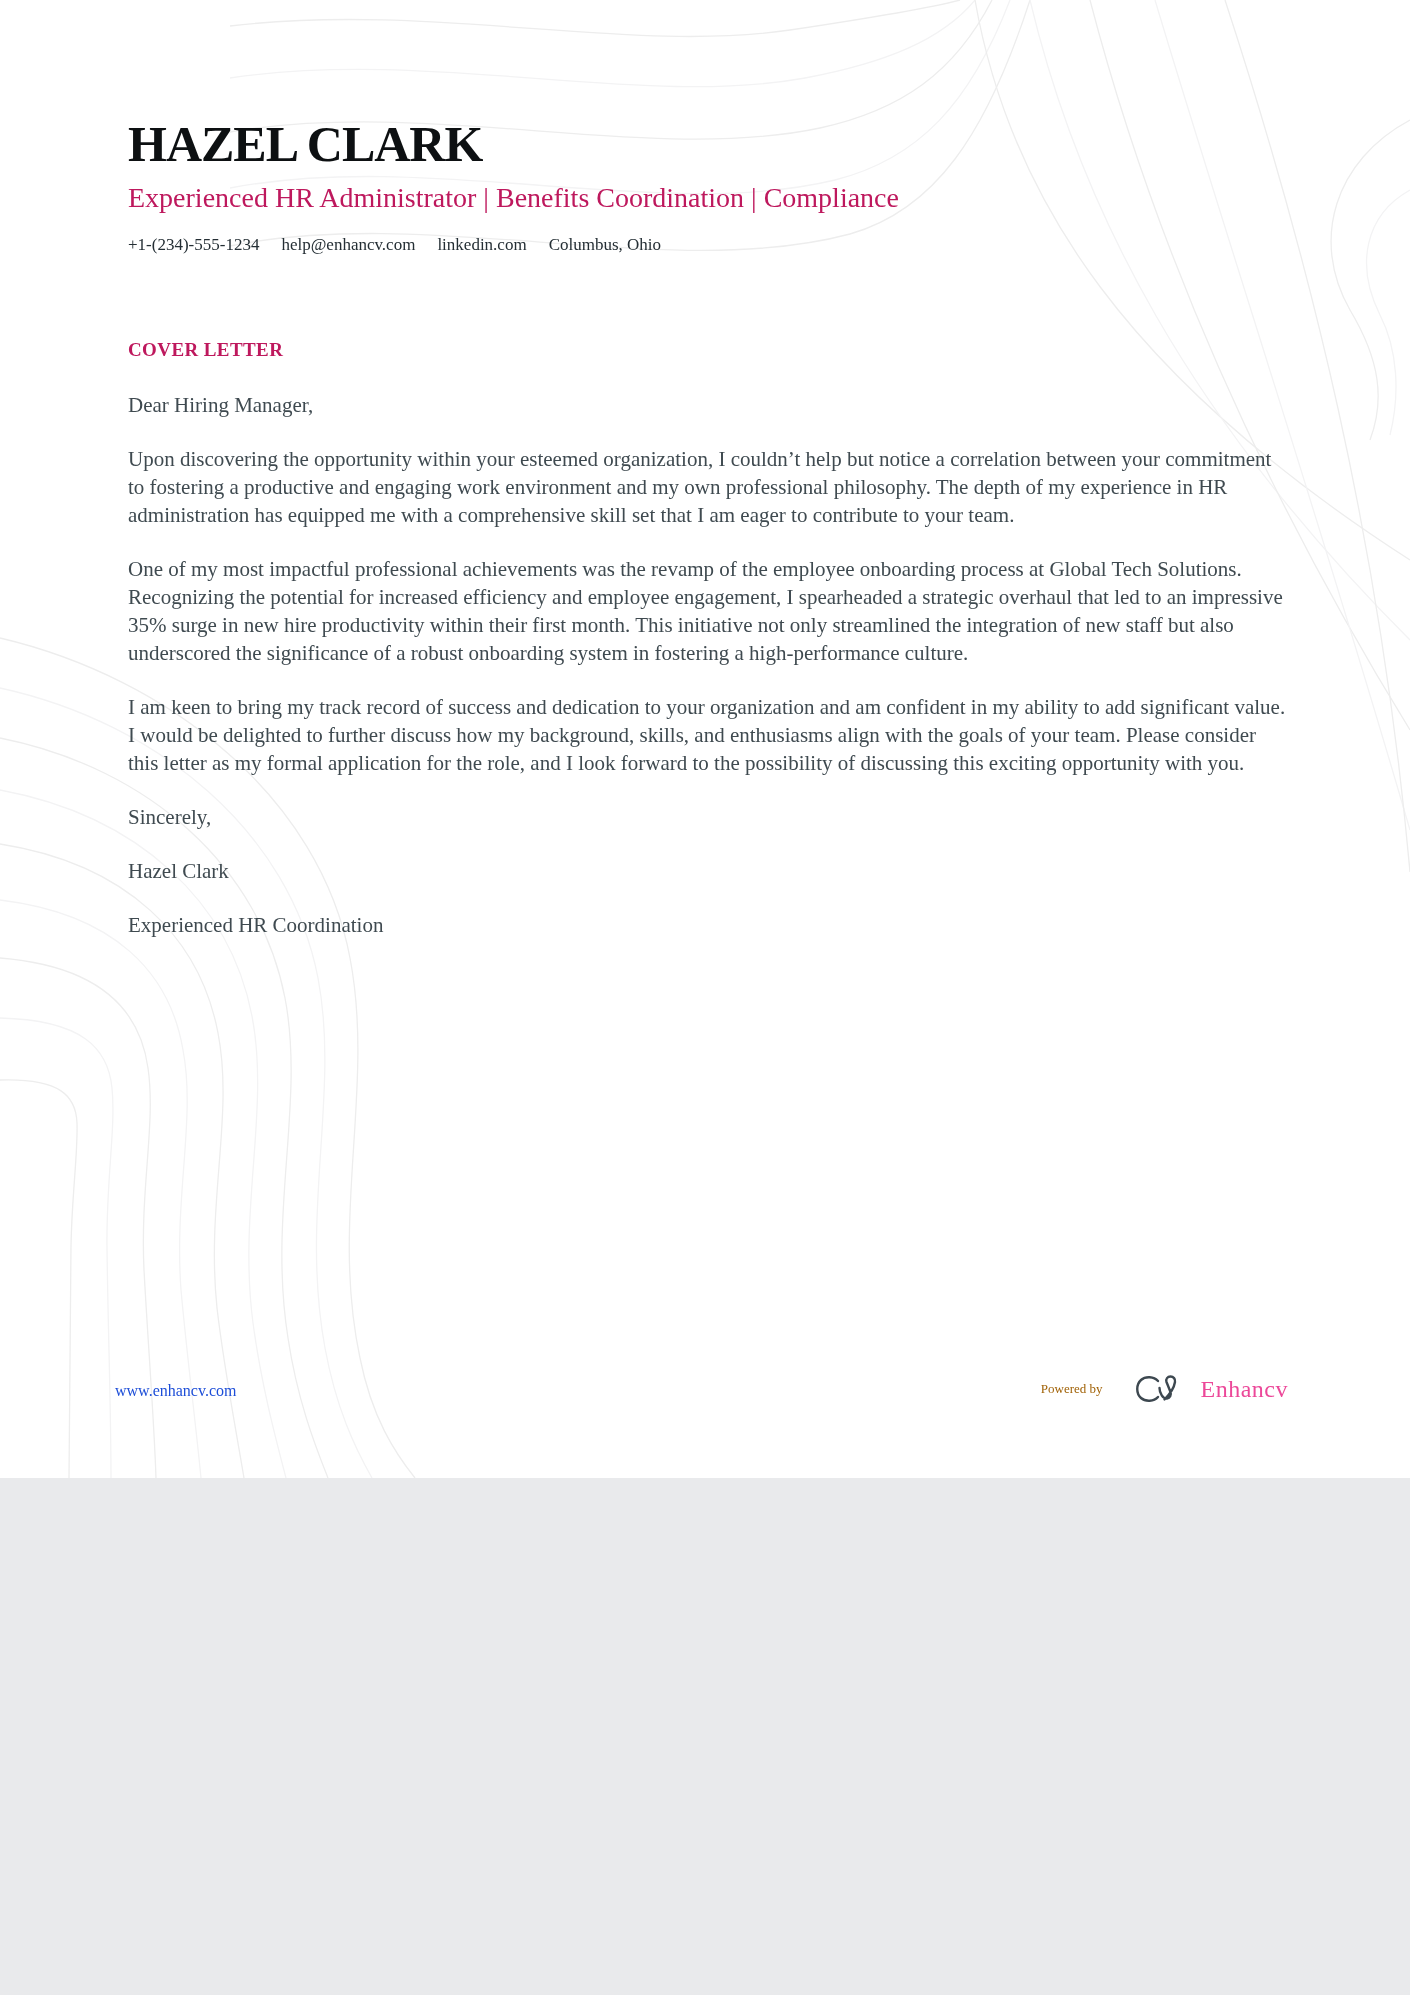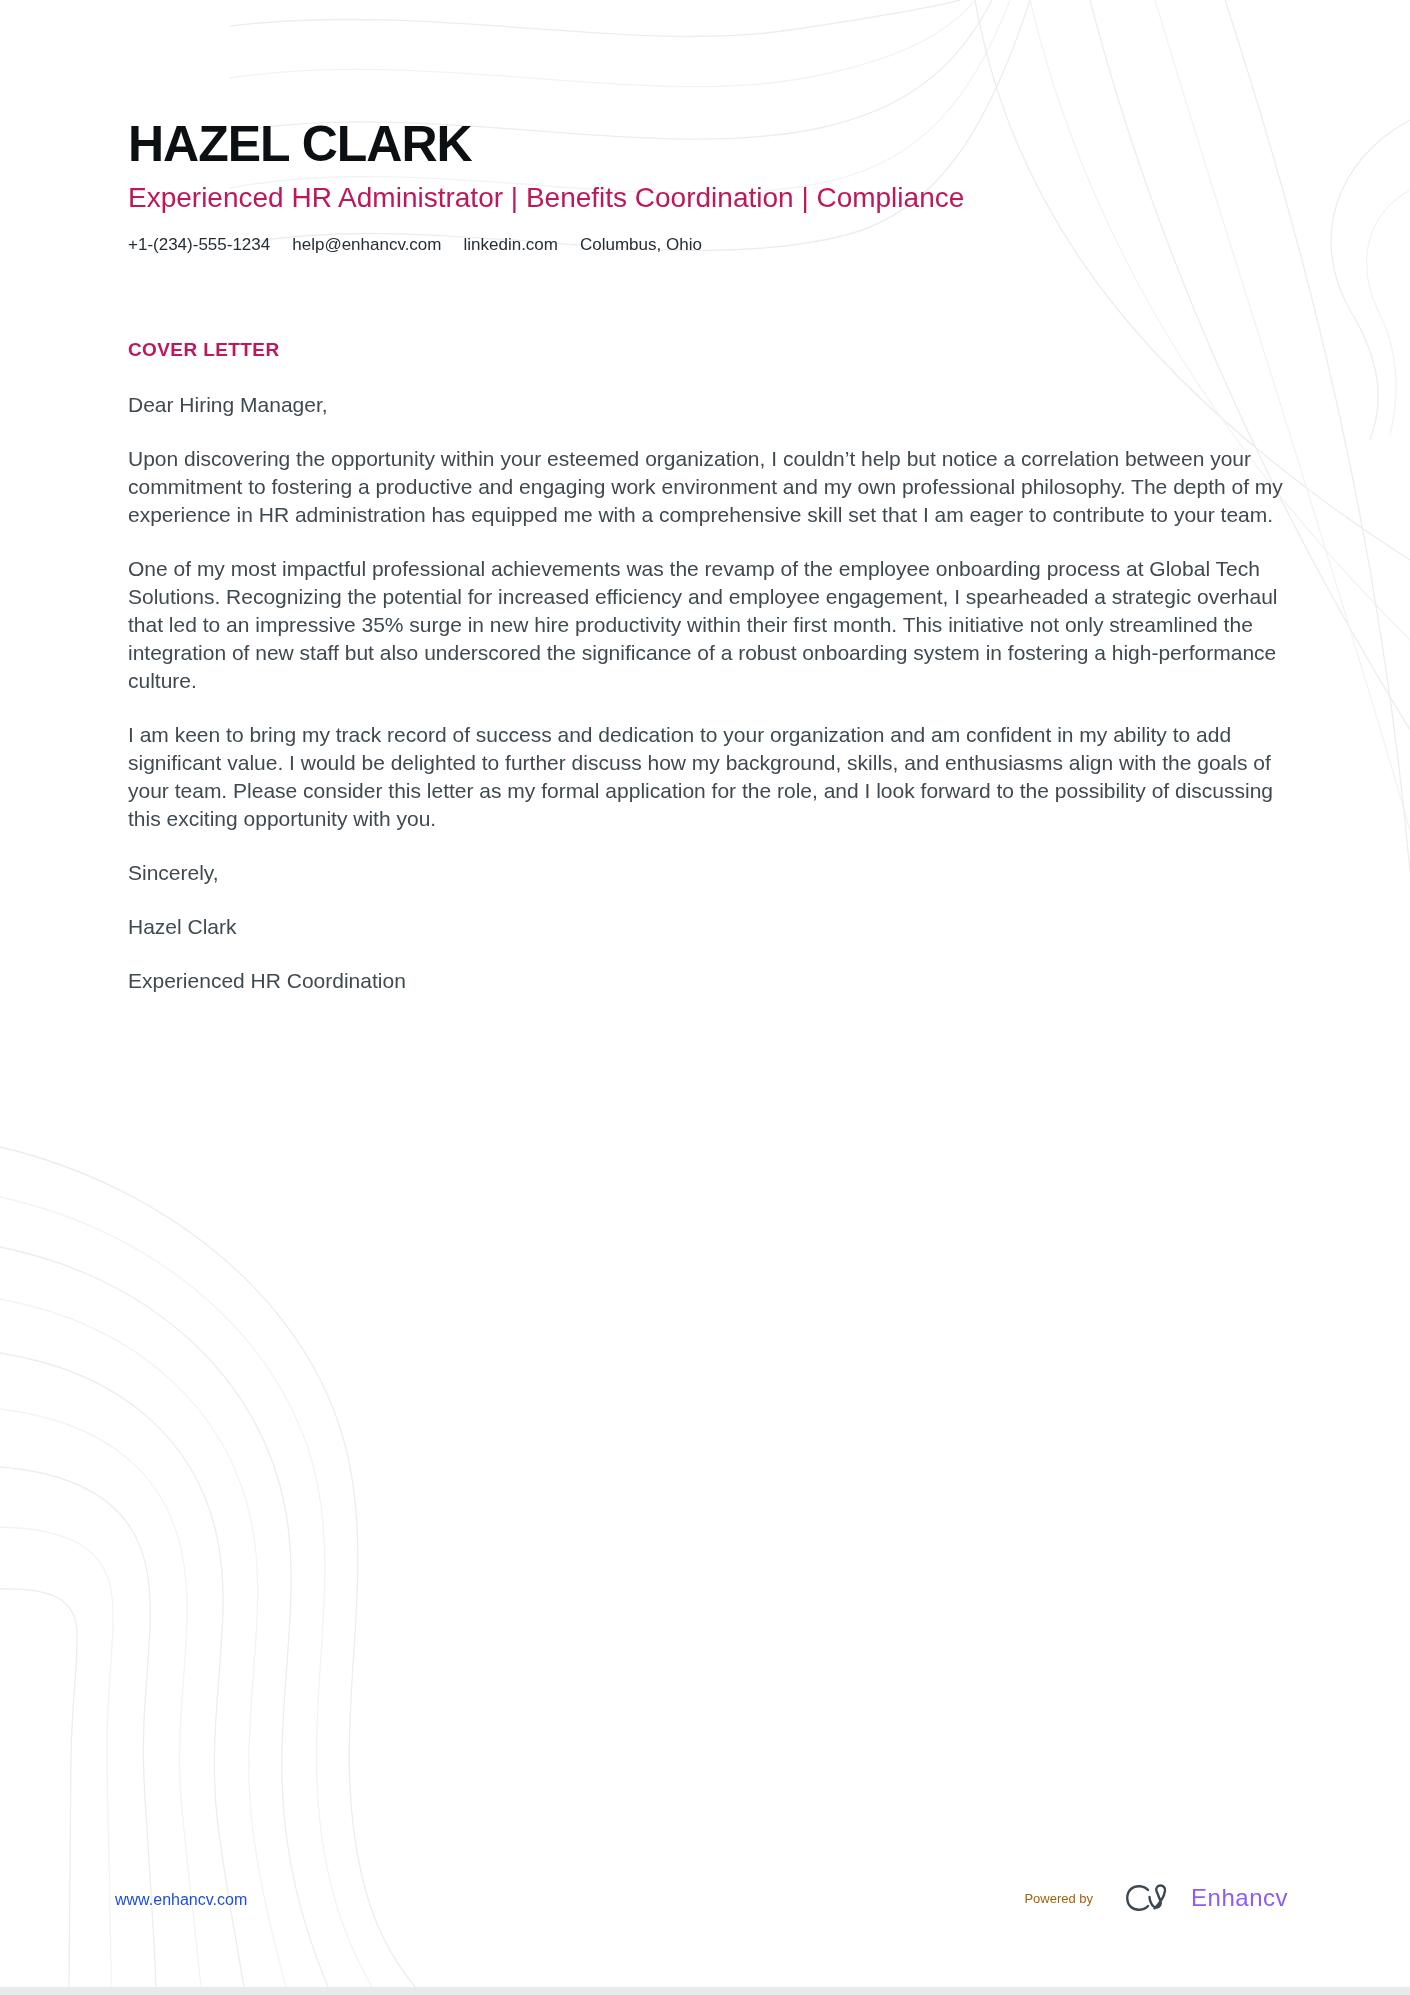--- a/index.html
+++ b/index.html
@@ -1,23 +1,23 @@
 <!DOCTYPE html>
 <html><head>
 <meta charset="utf-8">
 <style>
   html,body{margin:0;padding:0;background:#e9eaec;}
   .page{
     position:relative;
     width:1410px;
-    height:1987px;
+    height:1478px;
     margin:0 auto;
     background:#ffffff;
     overflow:hidden;
-    font-family:Liberation Sans, sans-serif;
+    font-family:Liberation Serif, serif;
     color:#3f4a50;
   }
   .contours{
     position:absolute;
     pointer-events:none;
   }
   .contours.top-right{ top:0; right:0; }
   .contours.bottom-left{ bottom:0; left:0; }
   .contours path{ fill:none; stroke:#ededed; stroke-width:1.3; }
   .contours path.lighter{ stroke:#f3f3f4; }
@@ -86,21 +86,21 @@
   .powered-by{
     font-size:13px;
     color:#a16207;
     margin-right:14px;
   }
   .brand-mark svg{ display:block; }
   .brand-name{
     font-size:24px;
     font-weight:400;
     letter-spacing:0.5px;
-    color:#8b5cf6;
+    color:#ec4899;
   }
 </style>
 </head>
 <body>
 
 <div class="page">
 
   <svg class="contours top-right" width="1180" height="900" viewBox="0 0 1180 900">
     <path d="M0 26 C200 2 400 54 560 30 C640 18 700 8 730 0"></path>
     <path class="lighter" d="M0 78 C200 48 410 108 575 78 C655 63 712 40 745 0"></path>

